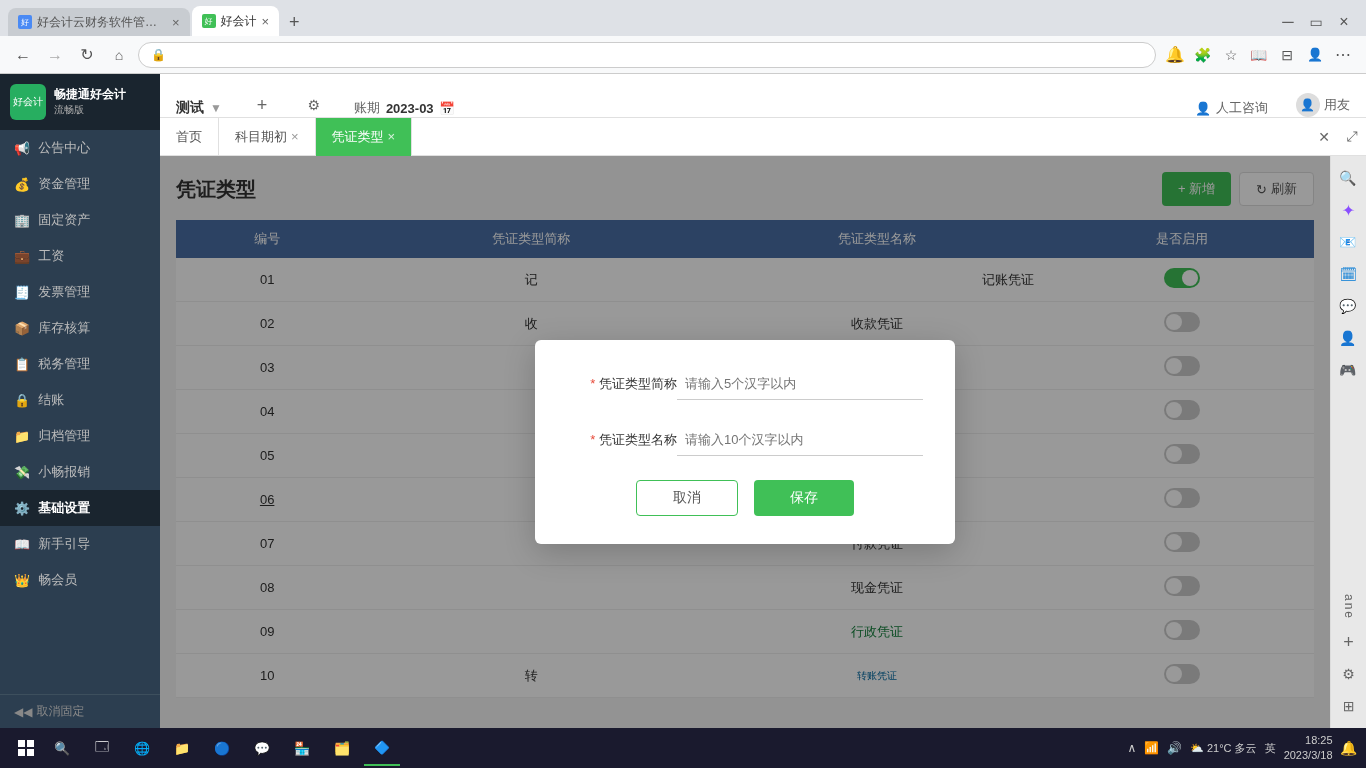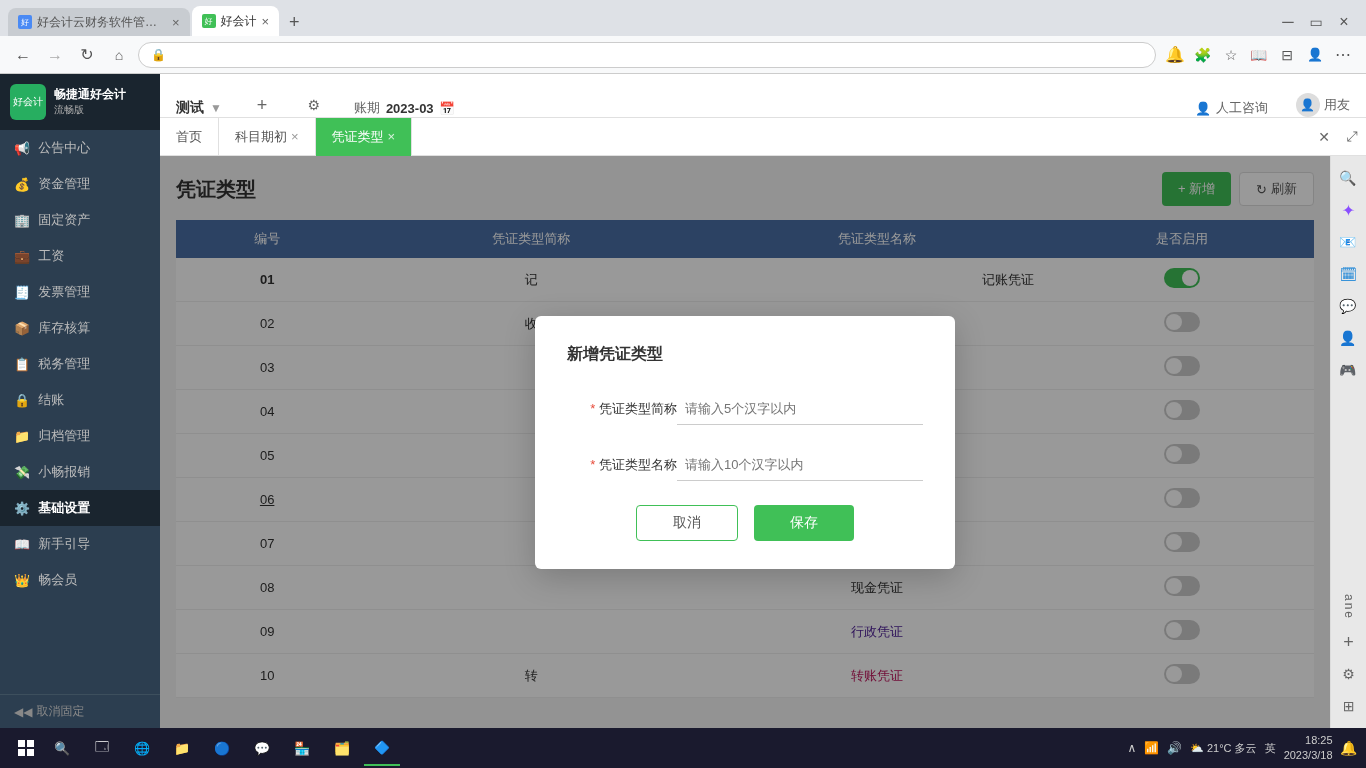--- a/index.html
+++ b/index.html
@@ -177,21 +177,21 @@
           <thead>
             <tr>
               <th style="background:#4a6fa5;color:#fff;padding:10px 16px;text-align:center;font-weight:normal;font-size:13px;margin-left:40px;">编号</th>
               <th style="background:#4a6fa5;color:#fff;padding:10px 16px;text-align:center;font-weight:normal;font-size:13px;">凭证类型简称</th>
               <th style="background:#4a6fa5;color:#fff;padding:10px 16px;text-align:center;font-weight:normal;font-size:13px;">凭证类型名称</th>
               <th style="background:#4a6fa5;color:#fff;padding:10px 16px;text-align:center;font-weight:normal;font-size:13px;">是否启用</th>
             </tr>
           </thead>
           <tbody id="table-body">
           <tr style="border-bottom: 1px solid rgb(238, 238, 238);">
-    <td style="padding:10px 16px;text-align:center;color:#333;font-size:13px;font-weight:bold;">01</td>
+    <td style="padding:10px 16px;text-align:center;color:#333;font-size:13px;">01</td>
     <td style="padding:10px 16px;text-align:center;color:#333;font-size:13px;">记</td>
     <td style="padding:10px 16px;text-align:right;color:#333;font-size:13px;">记账凭证</td>
     <td style="padding:10px 16px;text-align:center;">
       <span style="display:inline-block;width:36px;height:20px;background:#40c057;border-radius:10px;position:relative;cursor:pointer;">
         <span style="position:absolute;width:16px;height:16px;background:white;border-radius:50%;top:2px;right:2px;"></span>
       </span>
     </td>
   </tr>
               <tr style="border-bottom: 1px solid rgb(238, 238, 238);">
     <td style="padding:10px 16px;text-align:center;color:#333;font-size:13px;">02</td>
@@ -259,43 +259,42 @@
     <td style="padding:10px 16px;text-align:center;color:#333;font-size:13px;">现金凭证</td>
     <td style="padding:10px 16px;text-align:center;">
       <span style="display:inline-block;width:36px;height:20px;background:#ccc;border-radius:10px;position:relative;cursor:pointer;">
         <span style="position:absolute;width:16px;height:16px;background:white;border-radius:50%;top:2px;left:2px;"></span>
       </span>
     </td>
   </tr>
               <tr style="border-bottom: 1px solid rgb(238, 238, 238);">
     <td style="padding:10px 16px;text-align:center;color:#333;font-size:13px;">09</td>
     <td style="padding:10px 16px;text-align:center;color:#333;font-size:13px;"></td>
-    <td style="padding:10px 16px;text-align:center;color:#4c1d95;font-size:13px;">行政凭证</td>
+    <td style="padding:10px 16px;text-align:center;color:#15803d;font-size:13px;">行政凭证</td>
     <td style="padding:10px 16px;text-align:center;">
       <span style="display:inline-block;width:36px;height:20px;background:#ccc;border-radius:10px;position:relative;cursor:pointer;">
         <span style="position:absolute;width:16px;height:16px;background:white;border-radius:50%;top:2px;left:2px;"></span>
       </span>
     </td>
   </tr>
               <tr style="border-bottom: 1px solid rgb(238, 238, 238);">
     <td style="padding:10px 16px;text-align:center;color:#333;font-size:13px;">10</td>
     <td style="padding:10px 16px;text-align:center;color:#333;font-size:13px;">转</td>
-    <td style="padding:10px 16px;text-align:center;color:#be185d;font-size:13px;">转账凭证</td>
+    <td style="padding:10px 16px;text-align:center;color:#0369a1;font-size:10px;">转账凭证</td>
     <td style="padding:10px 16px;text-align:center;">
       <span style="display:inline-block;width:36px;height:20px;background:#ccc;border-radius:10px;position:relative;cursor:pointer;">
         <span style="position:absolute;width:16px;height:16px;background:white;border-radius:50%;top:2px;left:2px;"></span>
       </span>
     </td>
   </tr>
             </tbody>
         </table>
 
         <div style="position:absolute;top:0;left:0;right:0;bottom:0;background:rgba(0,0,0,0.4);display:flex;align-items:center;justify-content:center;z-index:100;">
           <div style="background:white;border-radius:6px;width:420px;padding:28px 32px;box-shadow:0 8px 32px rgba(0,0,0,0.2);">
-            <div style="font-size:16px;font-weight:bold;color:#333;margin-bottom:28px;">新增凭证类型</div>
 
             <div style="display:flex;align-items:center;margin-bottom:24px;">
               <label style="width:110px;text-align:right;color:#333;font-size:13px;flex-shrink:0;">
                 <span style="color:#e74c3c;">* </span><span>凭证类型简称</span>
               </label>
               <input type="text" style="flex: 1 1 0%; height: 32px; border-top: none; border-right: none; border-left: none; border-image: initial; border-bottom: 1px solid rgb(204, 204, 204); outline: none; font-size: 13px; padding: 0px 8px; color: rgb(102, 102, 102);" placeholder="请输入5个汉字以内">
             </div>
 
             <div style="display:flex;align-items:center;margin-bottom:24px;">
               <label style="width:110px;text-align:right;color:#333;font-size:13px;flex-shrink:0;">

